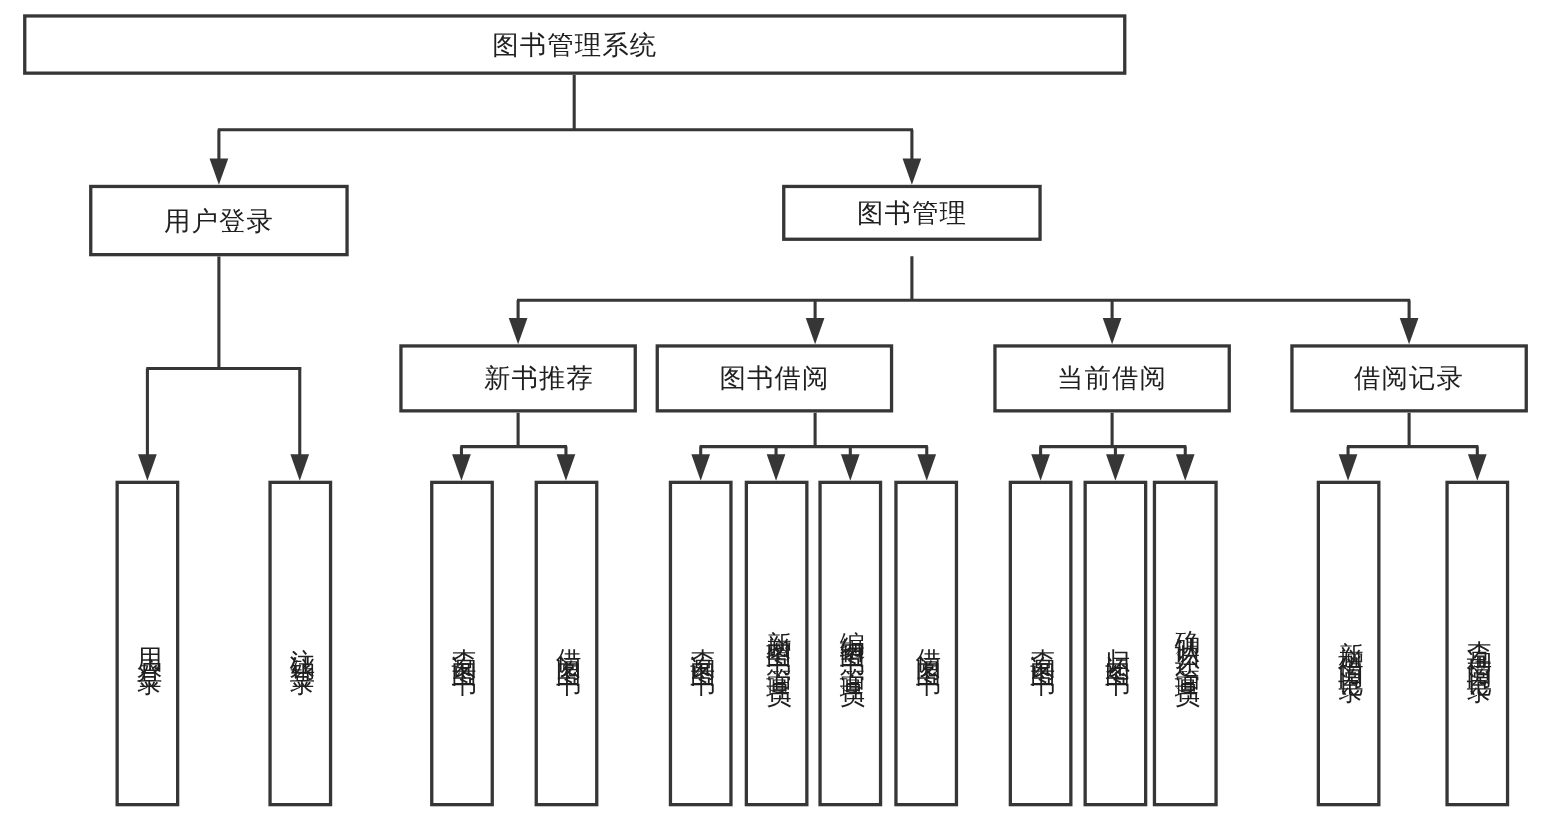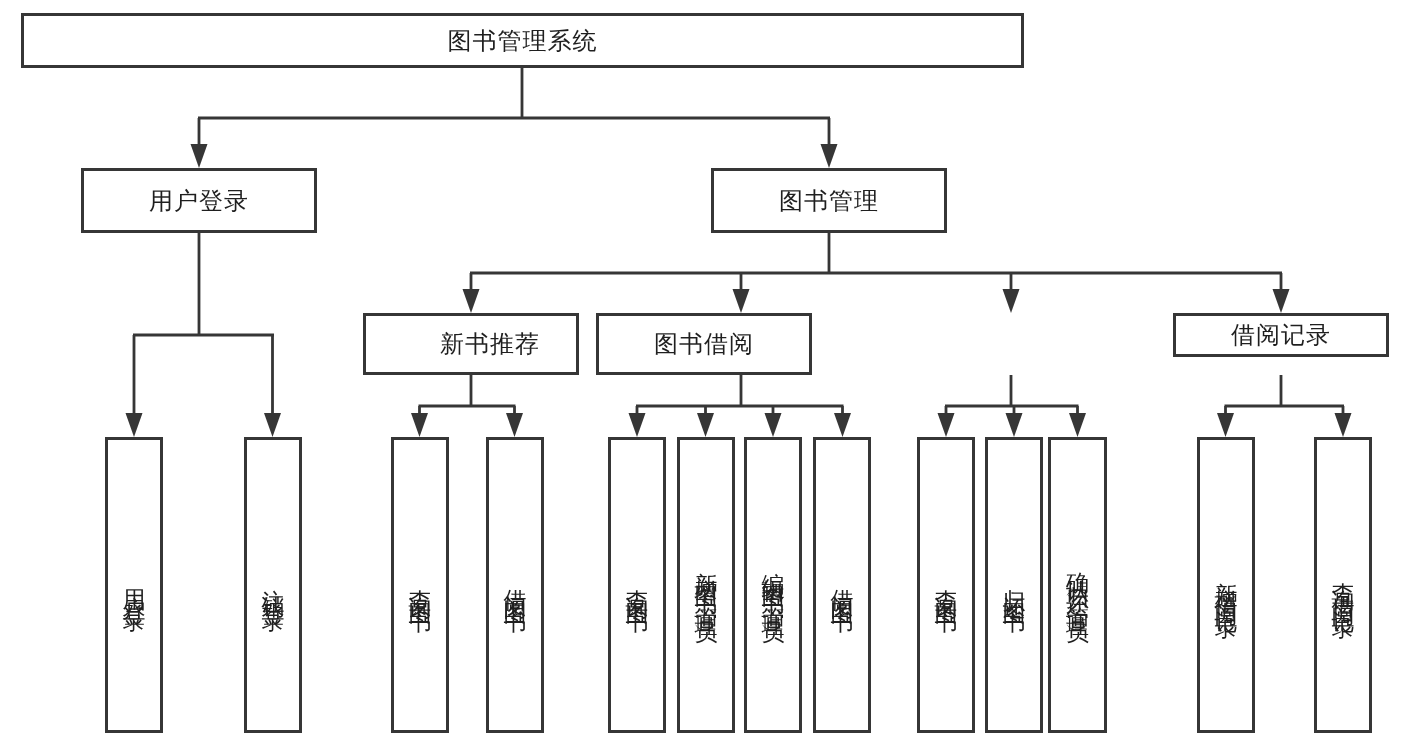--- a/index.html
+++ b/index.html
@@ -1,21 +1,21 @@
 <!DOCTYPE html>
 <html><head>
 <meta charset="utf-8">
 <style>
   html, body { margin: 0; padding: 0; background: #ffffff; }
   .canvas {
     position: relative;
     width: 1405px;
     height: 747px;
     background: #ffffff;
-    font-family: Liberation Serif, serif;
+    font-family: Liberation Mono, monospace;
     color: #1f1f1f;
     overflow: hidden;
   }
   svg.wires { position: absolute; left: 0; top: 0; width: 1405px; height: 747px; }
   .node {
     position: absolute;
     box-sizing: border-box;
     background: #ffffff;
     border: 3px solid #363636;
     display: flex;
@@ -124,31 +124,34 @@
     </g>
   </svg>
 
   <div class="node" style="left:21px; top:13px; width:1003px; height:55px;">
     <span>图书管理系统</span>
   </div>
 
   <div class="node" style="left:81px; top:168px; width:236px; height:65px;">
     <span>用户登录</span>
   </div>
-  <div class="node" style="left:711px; top:168px; width:236px; height:65px;">
+  <div class="node" style="left:711px; top:168px; width:236px; height:51px;">
     <span>图书管理</span>
   </div>
 
   <div class="node" style="left:363px; top:313px; width:216px; height:62px;padding-left:38px;">
     <span>新书推荐</span>
   </div>
   <div class="node" style="left:596px; top:313px; width:216px; height:62px;">
     <span>图书借阅</span>
   </div>
-  <div class="node" style="left:1173px; top:313px; width:216px; height:44px;">
+  <div class="node" style="left:903px; top:313px; width:216px; height:62px;">
+    <span>当前借阅</span>
+  </div>
+  <div class="node" style="left:1173px; top:313px; width:216px; height:62px;">
     <span>借阅记录</span>
   </div>
 
   <div class="leaf" style="left:105px;">
     <span class="vtext">用户登录</span>
   </div>
   <div class="leaf" style="left:244px;">
     <span class="vtext">注销登录</span>
   </div>
 

